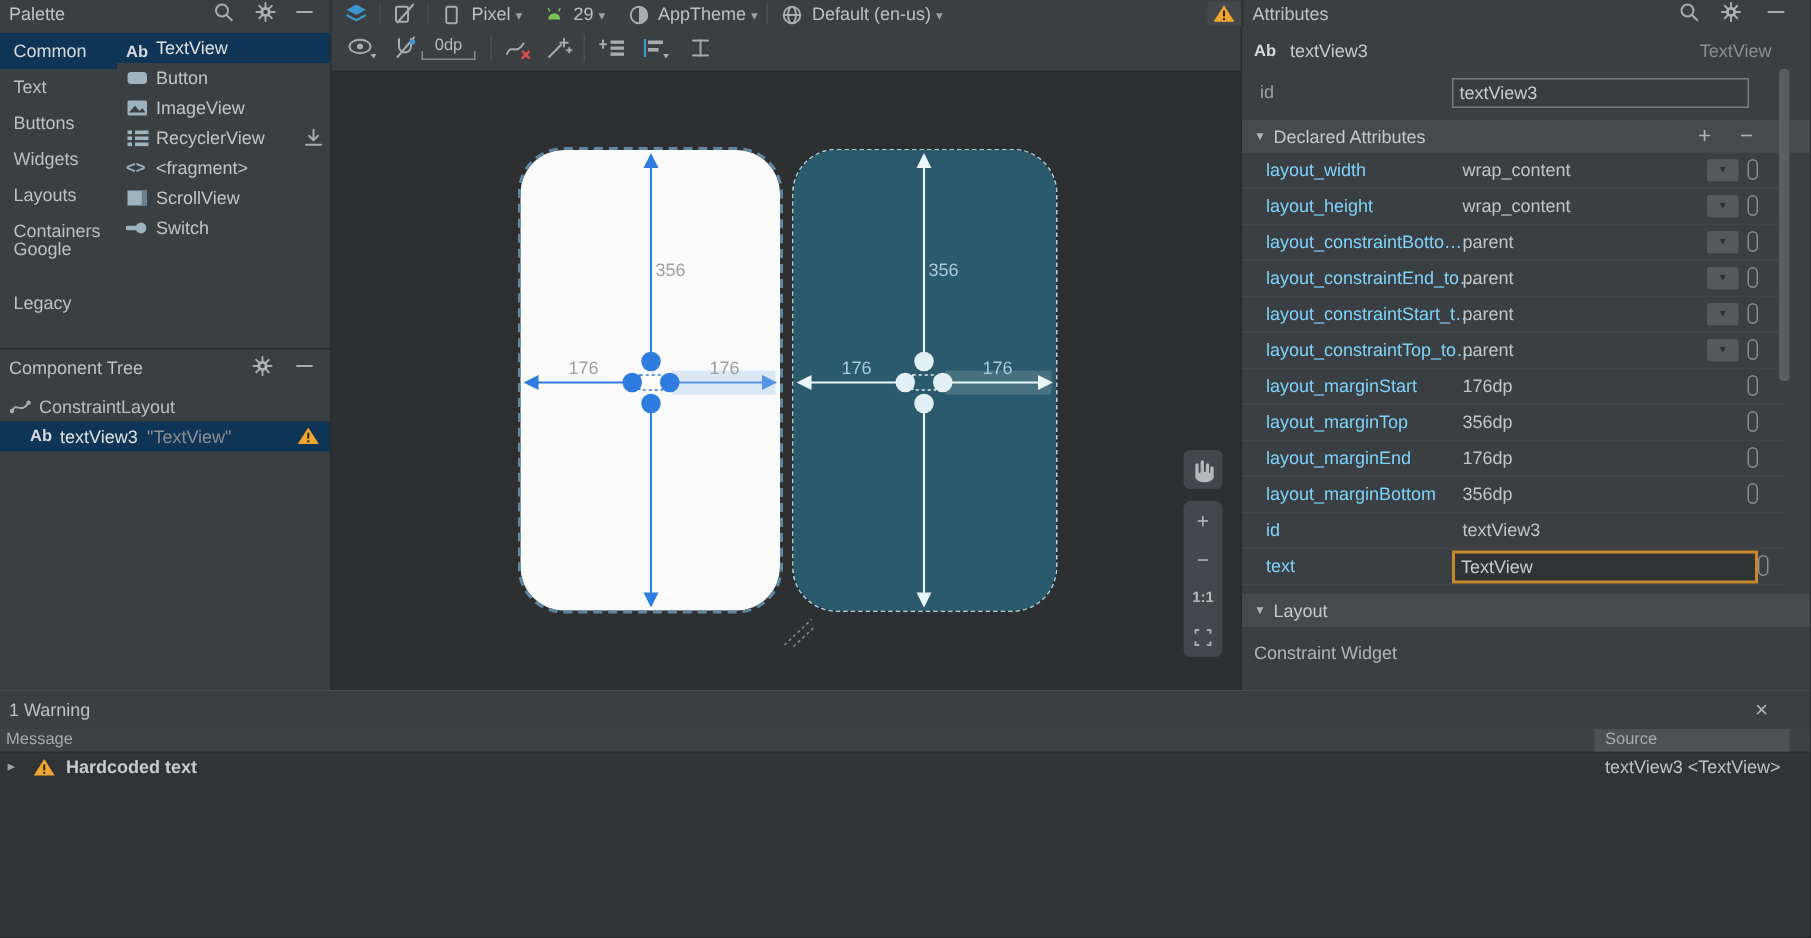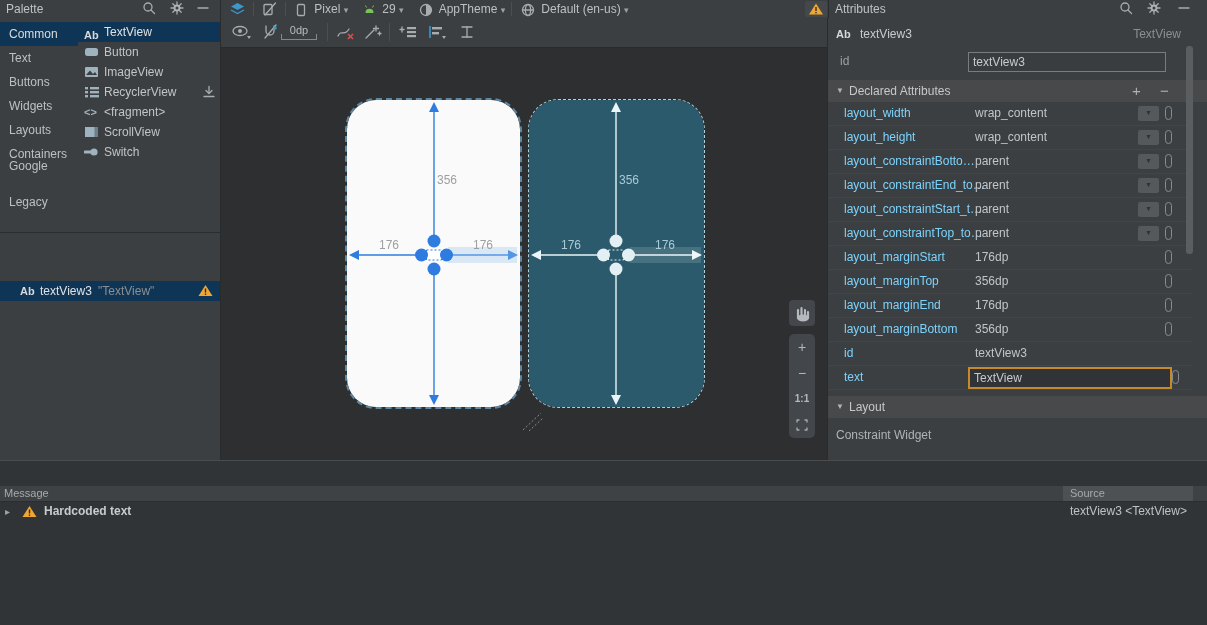--- a/index.html
+++ b/index.html
@@ -269,20 +269,50 @@
           <svg width="16" height="14">
             <line x1="1" y1="7" x2="9" y2="7" stroke="#9FB3BF" stroke-width="3" stroke-linecap="round"></line>
             <circle cx="10" cy="7" r="3.6" fill="#9FB3BF"></circle>
           </svg>
         </span>
       <span class="clabel">Switch</span>
     </div>
   </div>
 
   <div class="ctree">
+    <div class="ctree-hdr">
+      <span class="ttl" style="position:absolute;left:6px;top:5px;color:#BFC2C4;">Component Tree</span>
+      <span class="ibtn" style="left:168px;top:4px;">
+        <svg width="14" height="14">
+            <g class="stk" stroke-width="1.6">
+              <line x1="7" y1="1" x2="7" y2="13"></line>
+              <line x1="1" y1="7" x2="13" y2="7"></line>
+              <line x1="2.8" y1="2.8" x2="11.2" y2="11.2"></line>
+              <line x1="11.2" y1="2.8" x2="2.8" y2="11.2"></line>
+            </g>
+            <circle cx="7" cy="7" r="3.4" fill="#AFB2B4"></circle>
+            <circle cx="7" cy="7" r="1.5" fill="#3C3F41"></circle>
+          </svg>
+      </span>
+      <span class="ibtn" style="left:196px;top:4px;">
+        <svg width="14" height="14">
+            <line class="stk" stroke-width="2" x1="2" y1="7" x2="12" y2="7"></line>
+          </svg>
+      </span>
+    </div>
+    <div class="tree-row" style="top:28px;">
+      <span style="position:absolute;left:6px;top:3px;">
+        <svg width="15" height="14">
+            <path class="stk" d="M2 10 C4.5 3.5, 8 12.5, 13 4.5"></path>
+            <circle cx="2" cy="10" r="1.5" fill="#A9ACAE"></circle>
+            <circle cx="13" cy="4.5" r="1.5" fill="#A9ACAE"></circle>
+          </svg>
+      </span>
+      <span style="position:absolute;left:26px;">ConstraintLayout</span>
+    </div>
     <div class="tree-row sel" style="top:48px;">
       <span class="ab" style="position:absolute;left:20px;">Ab</span>
       <span style="position:absolute;left:40px;color:#DFE2E4;">textView3</span>
       <span style="position:absolute;left:98px;color:#8C8F91;">"TextView"</span>
       <span style="position:absolute;left:198px;top:3px;">
         <svg width="15" height="13">
             <polygon points="7.5,1 14.5,12 0.5,12" fill="#F0A732"></polygon>
             <rect x="6.8" y="4.5" width="1.4" height="4" fill="#3B2A0A"></rect>
             <rect x="6.8" y="9.5" width="1.4" height="1.4" fill="#3B2A0A"></rect>
           </svg>
@@ -546,20 +576,24 @@
     <div class="sec-hdr" style="top:378px;">
       <span class="tri">▼</span>
       <span class="lbl">Layout</span>
     </div>
     <div style="position:absolute;left:8px;top:410px;color:#B0B3B5;">Constraint Widget</div>
 
     <div class="scrollthumb"></div>
   </div>
 
   <div class="warnings">
+    <div class="w-hdr">
+      <span style="position:absolute;left:6px;color:#BFC2C4;">1 Warning</span>
+      <span style="position:absolute;left:1170px;top:0;font-size:15px;color:#AFB2B4;cursor:pointer;">×</span>
+    </div>
     <div class="w-cols">
       <span style="position:absolute;left:4px;top:1px;">Message</span>
       <span class="w-src-cell"><span>Source</span></span>
     </div>
     <div class="w-row">
       <span style="position:absolute;left:5px;top:0;color:#A0A3A5;font-size:10px;">▸</span>
       <span style="position:absolute;left:22px;top:3px;">
         <svg width="15" height="13">
             <polygon points="7.5,1 14.5,12 0.5,12" fill="#F0A732"></polygon>
             <rect x="6.8" y="4.5" width="1.4" height="4" fill="#3B2A0A"></rect>

